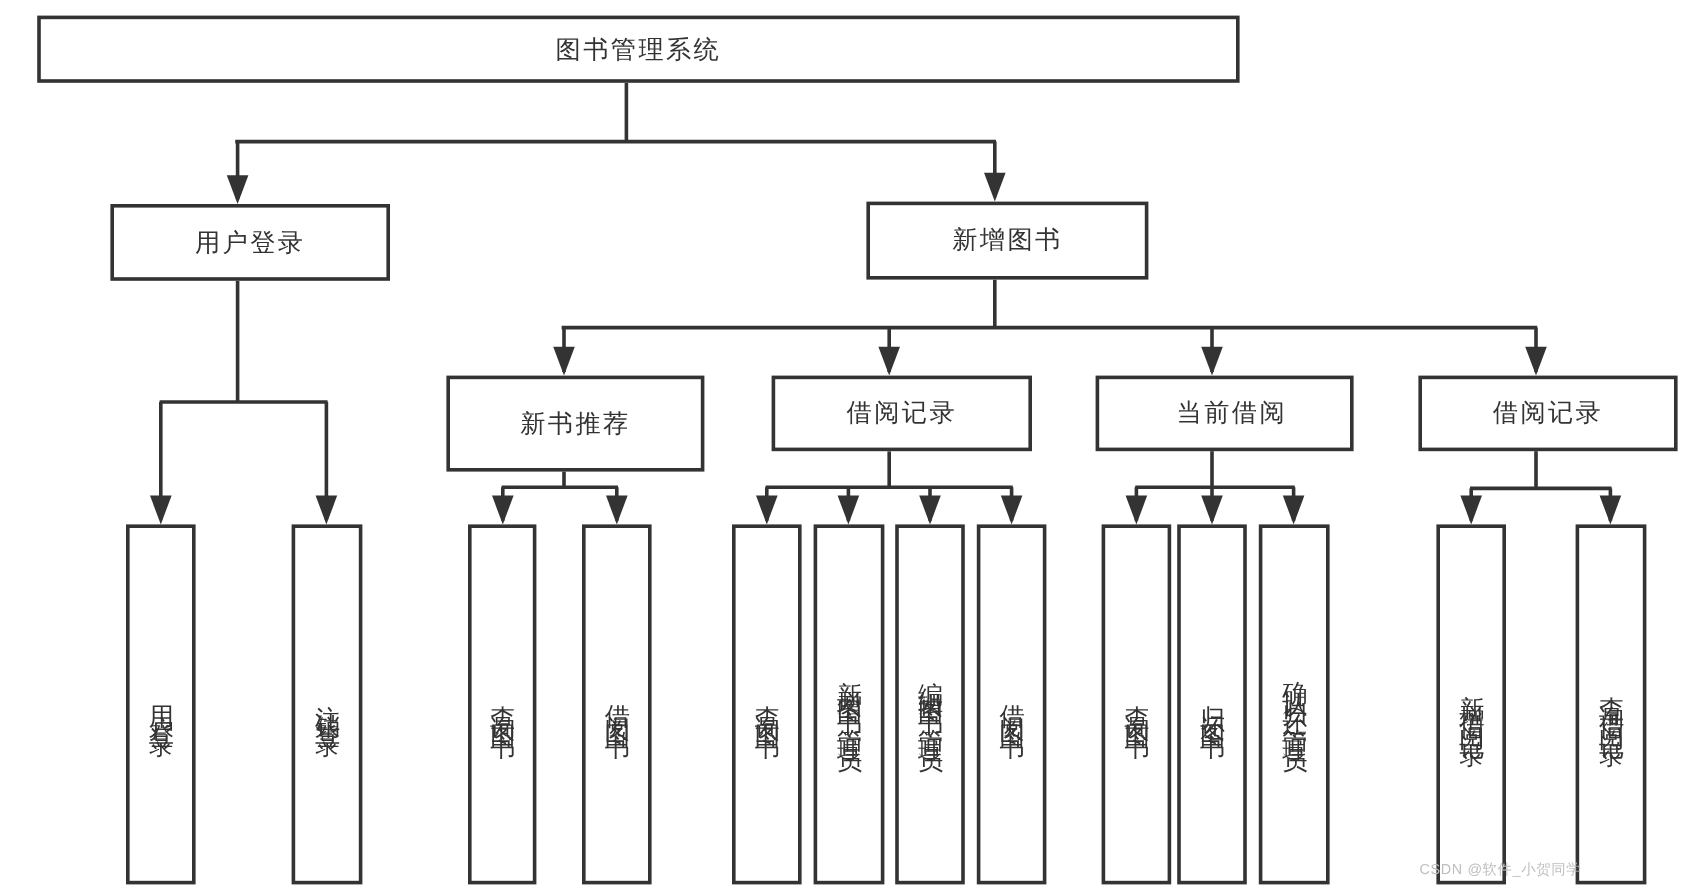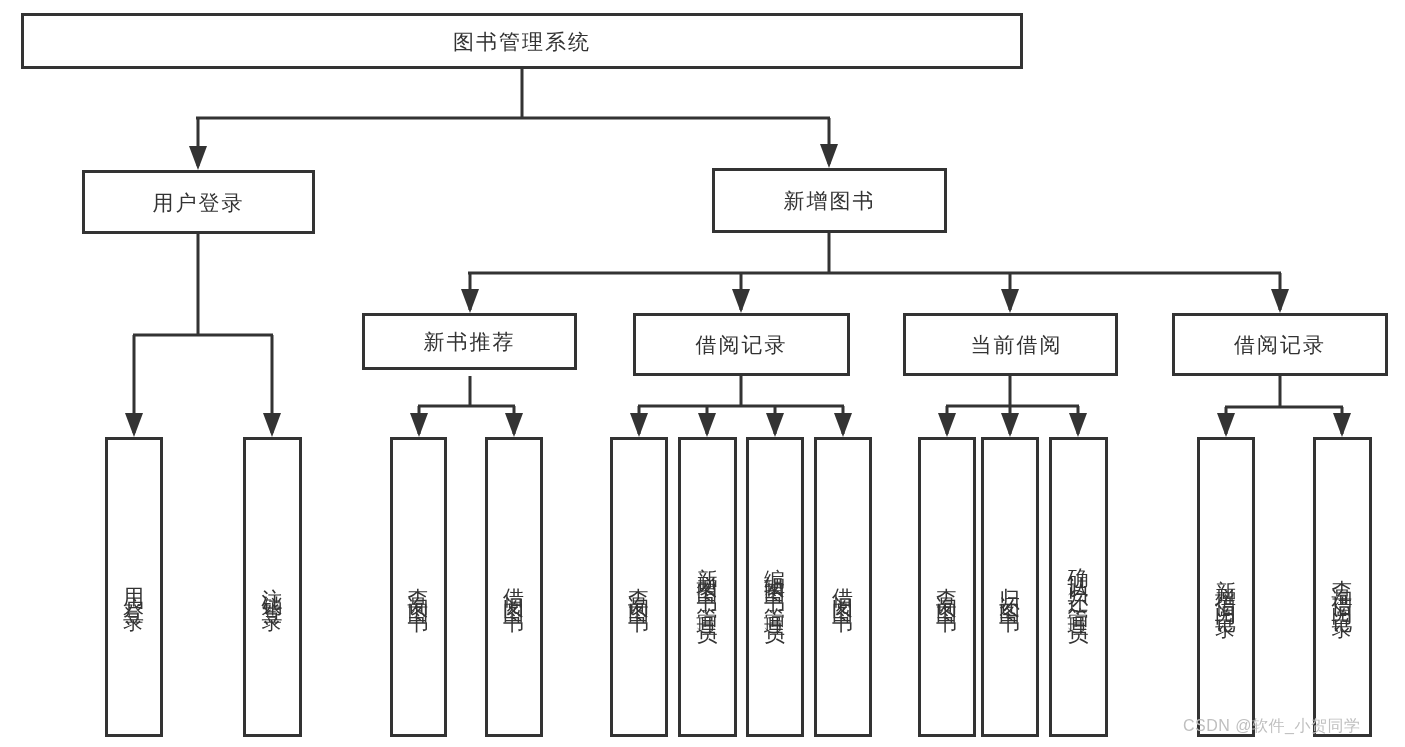--- a/index.html
+++ b/index.html
@@ -23,32 +23,33 @@
     color: #333333;
     display: flex;
     align-items: center;
     justify-content: center;
     font-size: 21px;
     line-height: 1;
   }
   .box.h {
     letter-spacing: 2px;
     white-space: nowrap;
+    margin-left: 10px;
   }
   .box.v {
     writing-mode: vertical-rl;
     text-orientation: mixed;
     letter-spacing: 0.38em;
     font-size: 21px;
   }
   .watermark {
     position: absolute;
     left: 1183px;
     top: 716px;
-    font-size: 16px;
+    font-size: 12px;
     letter-spacing: 0.5px;
     color: #bfbfbf;
     white-space: nowrap;
   }
 </style>
 </head>
 <body>
 
 <div class="stage">
 
@@ -83,21 +84,21 @@
       <polygon points="1217,413 1235,413 1226,437"></polygon>
       <polygon points="1333,413 1351,413 1342,437"></polygon>
     </g>
   </svg>
 
   <div class="box h" style="left:21px; top:13px; width:1002px; height:56px;">图书管理系统</div>
 
   <div class="box h" style="left:82px; top:170px; width:233px; height:64px;">用户登录</div>
   <div class="box h" style="left:712px; top:168px; width:235px; height:65px;">新增图书</div>
 
-  <div class="box h" style="left:362px; top:313px; width:215px; height:57px;">新书推荐</div>
+  <div class="box h" style="left:362px; top:313px; width:215px; height:80px;">新书推荐</div>
   <div class="box h" style="left:633px; top:313px; width:217px; height:63px;">借阅记录</div>
   <div class="box h" style="left:903px; top:313px; width:215px; height:63px;padding-left:12px;">当前借阅</div>
   <div class="box h" style="left:1172px; top:313px; width:216px; height:63px;">借阅记录</div>
 
   <div class="box v" style="left:105px; top:437px; width:58px; height:300px;">用户登录</div>
   <div class="box v" style="left:243px; top:437px; width:59px; height:300px;">注销登录</div>
 
   <div class="box v" style="left:390px; top:437px; width:57px; height:300px;">查询图书</div>
   <div class="box v" style="left:485px; top:437px; width:58px; height:300px;">借阅图书</div>
 

